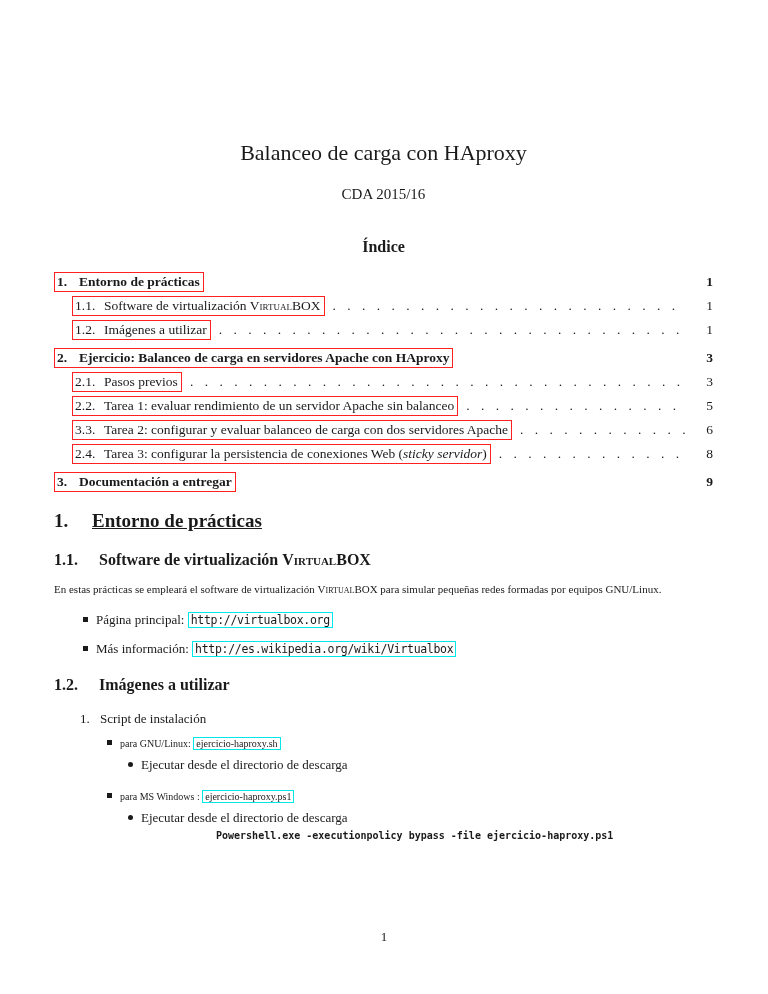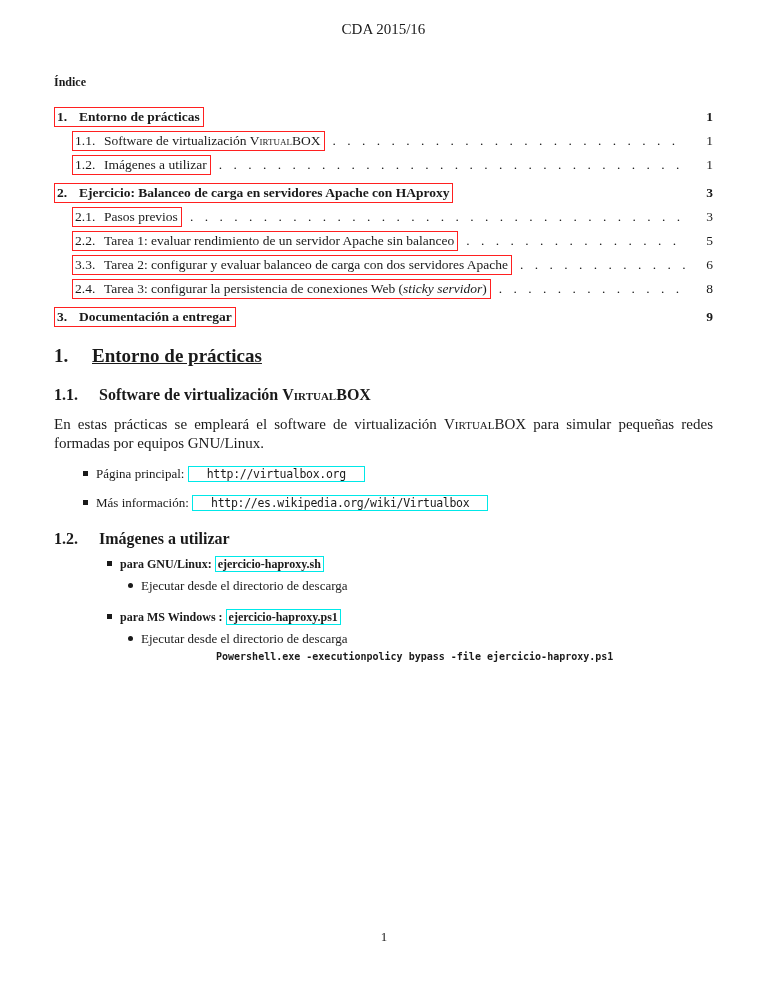--- a/index.html
+++ b/index.html
@@ -30,23 +30,24 @@
   .doc-date{
     margin-top:20px;
     text-align:center;
     font-size:14px;
     line-height:16px;
   }
 
   
   .toc-heading{
     margin-top:32px;
-    font-size:12px;
+    font-size:16px;
     font-weight:bold;
     line-height:24px;
+    text-align:center;
   }
   .toc-list{margin-top:13px;}
   .toc-row{
     display:flex;
     align-items:baseline;
     font-size:13.5px;
     line-height:17px;
     height:19px;
     margin-bottom:5px;
   }
@@ -95,21 +96,21 @@
   .sec-heading .num{display:inline-block;min-width:38px;}
   .sub-heading{
     margin-top:18px;
     font-size:16px;
     font-weight:bold;
     line-height:19px;
   }
   .sub-heading .num{display:inline-block;min-width:45px;}
   .body-text{
     margin:11px 0 0 0;
-    font-size:15px;
+    font-size:11px;
     line-height:19px;
     text-align:justify;
   }
 
   .sc{font-variant:small-caps;}
   .it{font-style:italic;}
 
   
   .bullet-row{
     margin-top:13px;
@@ -129,21 +130,21 @@
     display:inline-block;
     width:5px;height:5px;
     border-radius:50%;
     background:#1a1a1a;
     margin-right:8px;
     vertical-align:middle;
     position:relative;top:-2px;
   }
   .urlbox{
     border:1px solid #00e8e8;
-    padding:0 18px;
+    padding:0 2px;
     text-decoration:none;
     color:inherit;
     cursor:pointer;
     font-family:"DejaVu Sans Mono","Liberation Mono",monospace;
     font-size:11.5px;
     letter-spacing:-0.3px;
   }
   .linkbox{
     border:1px solid #00e8e8;
     padding:0 2px;
@@ -154,23 +155,22 @@
   .enum-row{
     margin-top:17px;
     margin-left:26px;
     font-size:13px;
     line-height:16px;
   }
   .enum-num{display:inline-block;min-width:20px;}
   .item-row{
     margin-top:8px;
     margin-left:53px;
-    font-size:12px;
+    font-size:10px;
     line-height:17px;
-    font-weight:bold;
   }
   .item-row.gap{margin-top:15px;}
   .subitem-row{
     margin-top:5px;
     margin-left:74px;
     font-size:13px;
     line-height:16px;
   }
   .code-line{
     margin-top:3px;
@@ -190,20 +190,21 @@
     text-align:center;
     font-size:13px;
   }
 </style>
 </head>
 <body>
 
 <div class="page">
   <div class="content">
 
+    <div class="doc-title">Balanceo de carga con HAproxy</div>
     <div class="doc-subtitle">CDA 2015/16</div>
 
     <div class="toc-heading">Índice</div>
 
     <div class="toc-list">
 
       <div class="toc-row lvl1">
         <a class="tocbox">
             <span class="toc-num-1">1.</span>
             <span>Entorno de prácticas</span>
@@ -298,20 +299,23 @@
     </div>
 
     <div class="bullet-row">
       <span class="sq-bullet"></span><span>Más información: </span><a class="urlbox">http://es.wikipedia.org/wiki/Virtualbox</a>
     </div>
 
     <div class="sub-heading">
       <span class="num">1.2.</span><span>Imágenes a utilizar</span>
     </div>
 
+    <div class="enum-row">
+      <span class="enum-num">1.</span><span>Script de instalación</span>
+    </div>
 
     <div class="item-row">
       <span class="sq-bullet"></span><span>para GNU/Linux: </span><a class="linkbox">ejercicio-haproxy.sh</a>
     </div>
     <div class="subitem-row">
       <span class="rd-bullet"></span><span>Ejecutar desde el directorio de descarga</span>
     </div>
 
     <div class="item-row gap">
       <span class="sq-bullet"></span><span>para MS Windows : </span><a class="linkbox">ejercicio-haproxy.ps1</a>

